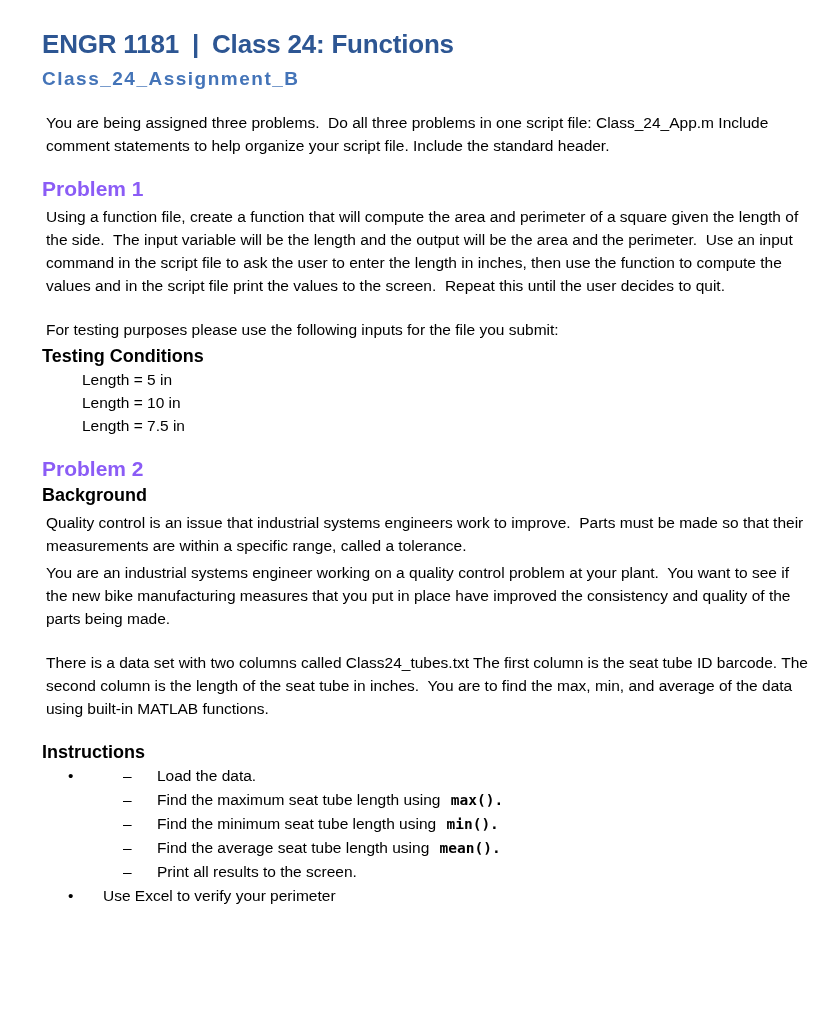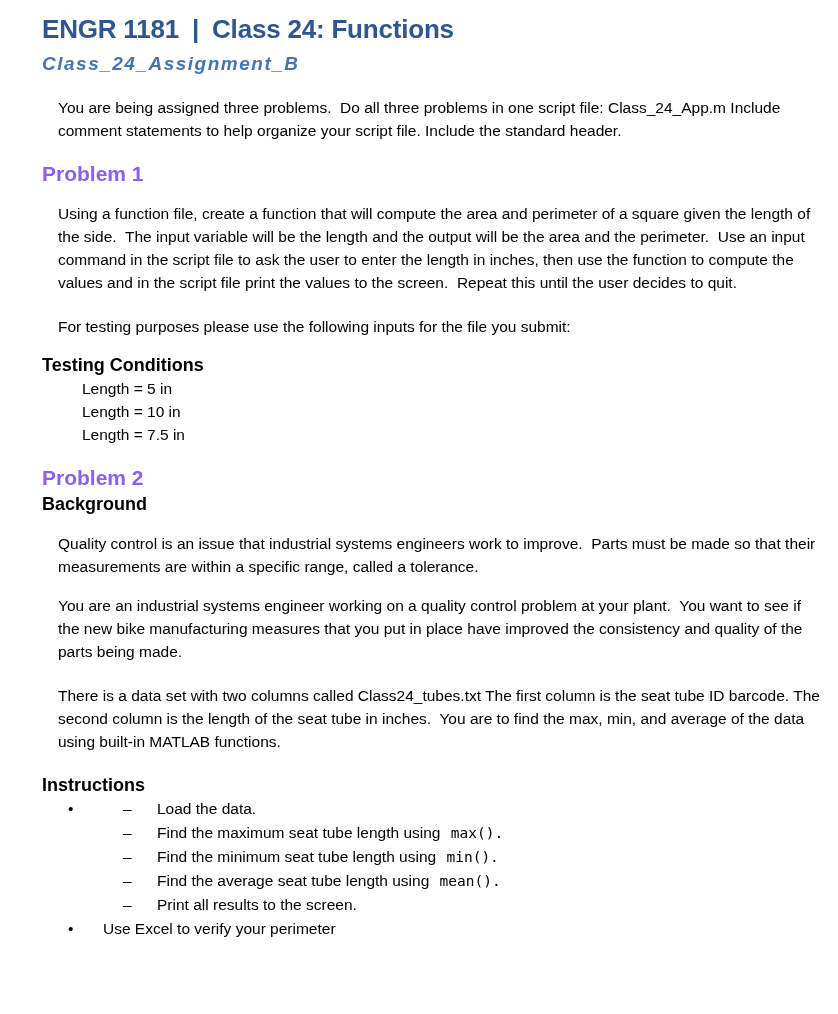--- a/index.html
+++ b/index.html
@@ -11,45 +11,44 @@
     width: 838px;
     height: 1014px;
     overflow: hidden;
     font-family: "Liberation Sans", "DejaVu Sans", sans-serif;
     color: #000000;
   }
   .doc {
     box-sizing: border-box;
     width: 838px;
     height: 822px;
-    padding: 13px 34px 0 42px;
+    padding: 28px 34px 0 42px;
   }
   .doc-title {
     margin: 0 0 7px 0;
     font-size: 26px;
     line-height: 32px;
     font-weight: 700;
     color: #2d5693;
     letter-spacing: -0.2px;
   }
   .doc-title .sep {
     display: inline-block;
     margin: 0 13px;
   }
   .subtitle {
     font-size: 19px;
     line-height: 24px;
     font-weight: 700;
-    font-style: italic;
     color: #4474b8;
     letter-spacing: 1.5px;
     margin: 0 0 20px 0;
   }
   .body-text {
-    margin: 16px;
+    margin: 4px;
     width: 762px;
     font-size: 15.5px;
     line-height: 23px;
     white-space: pre-wrap;
   }
   .section-heading {
     margin: 20px 0 3px 0;
     font-size: 21px;
     line-height: 24px;
     font-weight: 700;
@@ -75,21 +74,21 @@
     font-size: 15.5px;
     line-height: 24px;
     white-space: pre-wrap;
   }
   .li.l1 { padding-left: 61px; }
   .li.l1 > .marker { position: absolute; left: 26px; }
   .li.l2 { padding-left: 115px; }
   .li.l2 > .marker { position: absolute; left: 81px; }
   .code {
     font-family: "DejaVu Sans Mono", "Liberation Mono", monospace;
-    font-weight: 400;
+    font-weight: 700;
     font-size: 14.5px;
     padding-left: 6px;
   }
   .code:empty { padding-left: 0; }
 </style>
 </head>
 <body>
 
 <div class="doc">
 

